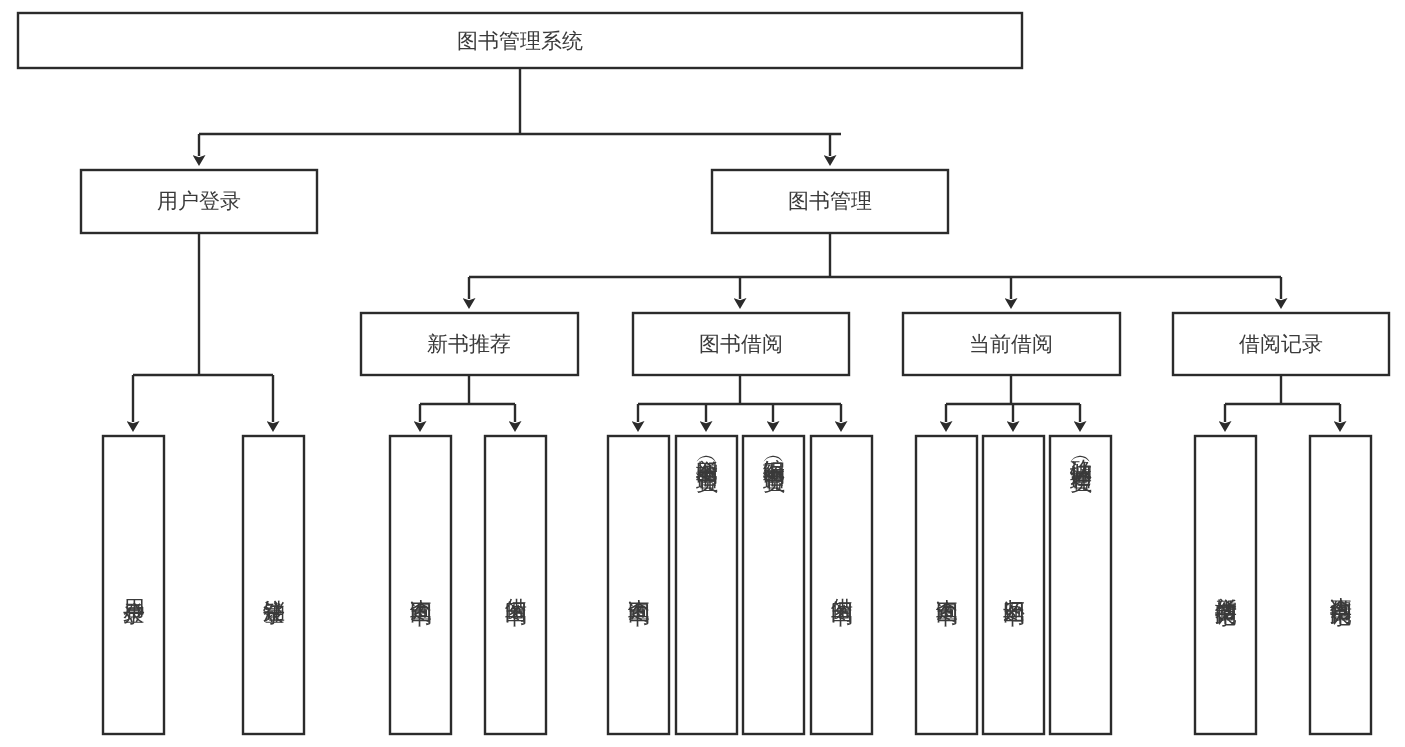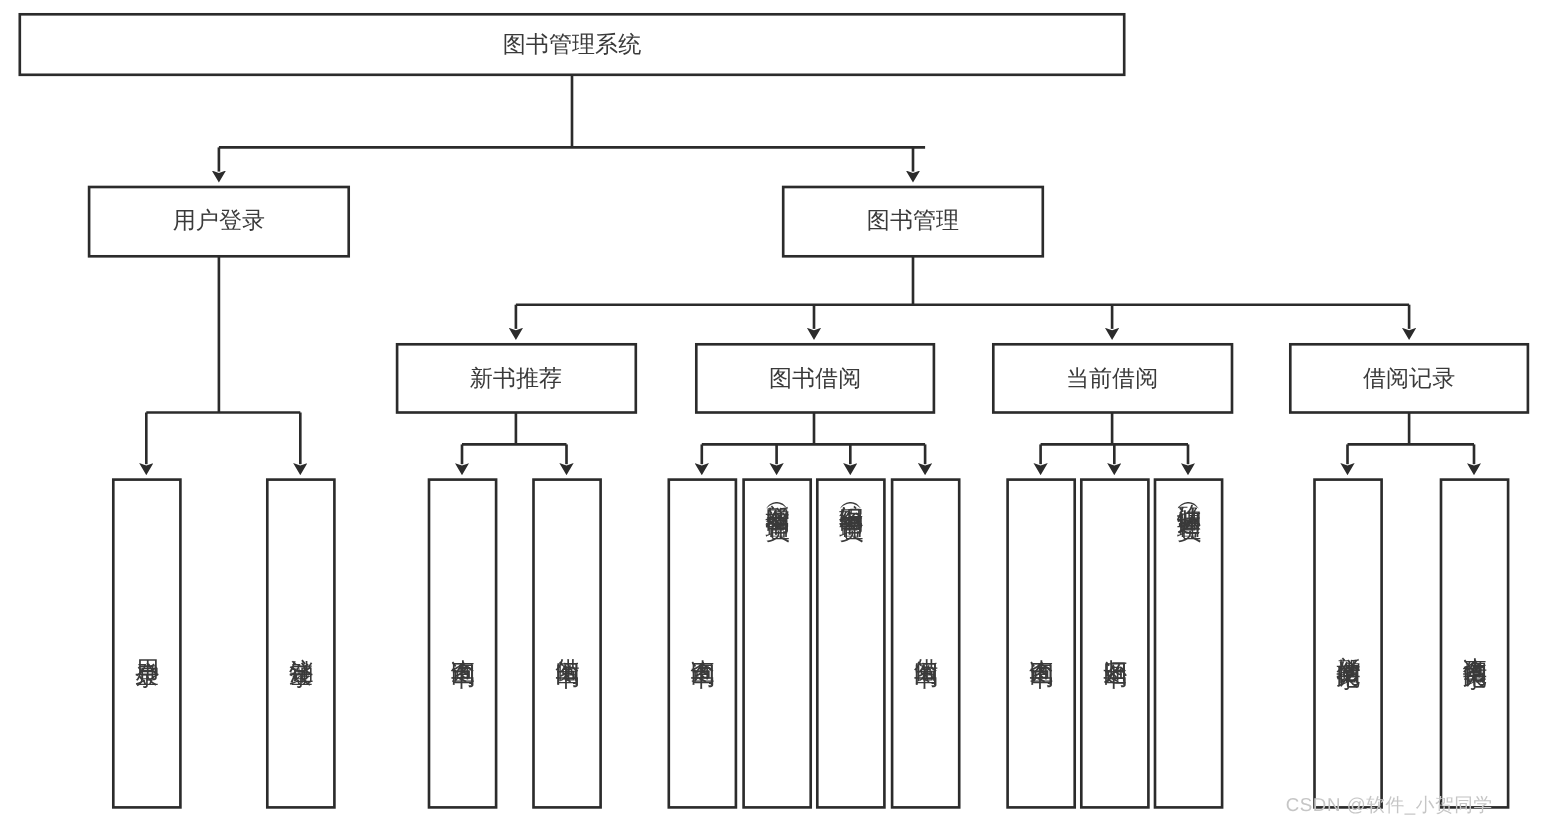--- a/index.html
+++ b/index.html
@@ -192,15 +192,14 @@
   <div class="leaf-label" style="left:608px; top:436px; width:61px; height:298px; justify-content:center; display:flex; align-items:center;">查询图书</div>
   <div class="leaf-label" style="left:676px; top:441px; width:61px; height:288px; justify-content:flex-start; display:flex; align-items:center;">新增图书（管理员）</div>
   <div class="leaf-label" style="left:743px; top:441px; width:61px; height:288px; justify-content:flex-start; display:flex; align-items:center;">编辑图书（管理员）</div>
   <div class="leaf-label" style="left:811px; top:436px; width:61px; height:298px; justify-content:center; display:flex; align-items:center;">借阅图书</div>
   <div class="leaf-label" style="left:916px; top:436px; width:61px; height:298px; justify-content:center; display:flex; align-items:center;">查询图书</div>
   <div class="leaf-label" style="left:983px; top:436px; width:61px; height:298px; justify-content:center; display:flex; align-items:center;">归还图书</div>
   <div class="leaf-label" style="left:1050px; top:441px; width:61px; height:288px; justify-content:flex-start; display:flex; align-items:center;">确认归还（管理员）</div>
   <div class="leaf-label" style="left:1195px; top:436px; width:61px; height:298px; justify-content:center; display:flex; align-items:center;">新增借阅记录</div>
   <div class="leaf-label" style="left:1310px; top:436px; width:61px; height:298px; justify-content:center; display:flex; align-items:center;">查询借阅记录</div>
 
-  <div class="watermark">CSDN @软件_小贺同学</div>
 
 </div>
 
 </body></html>

